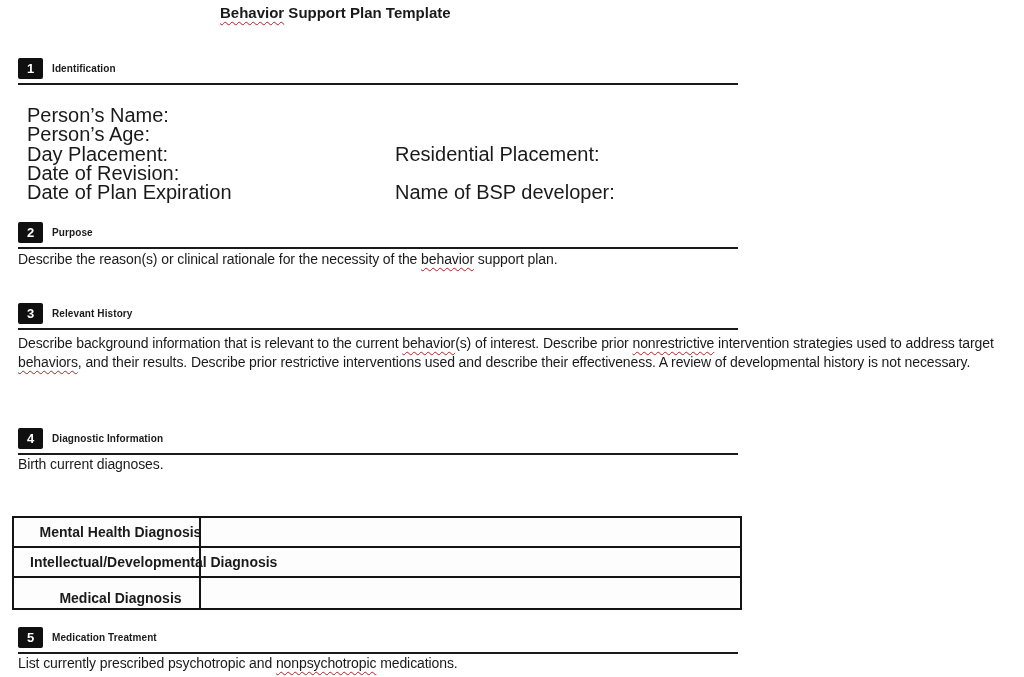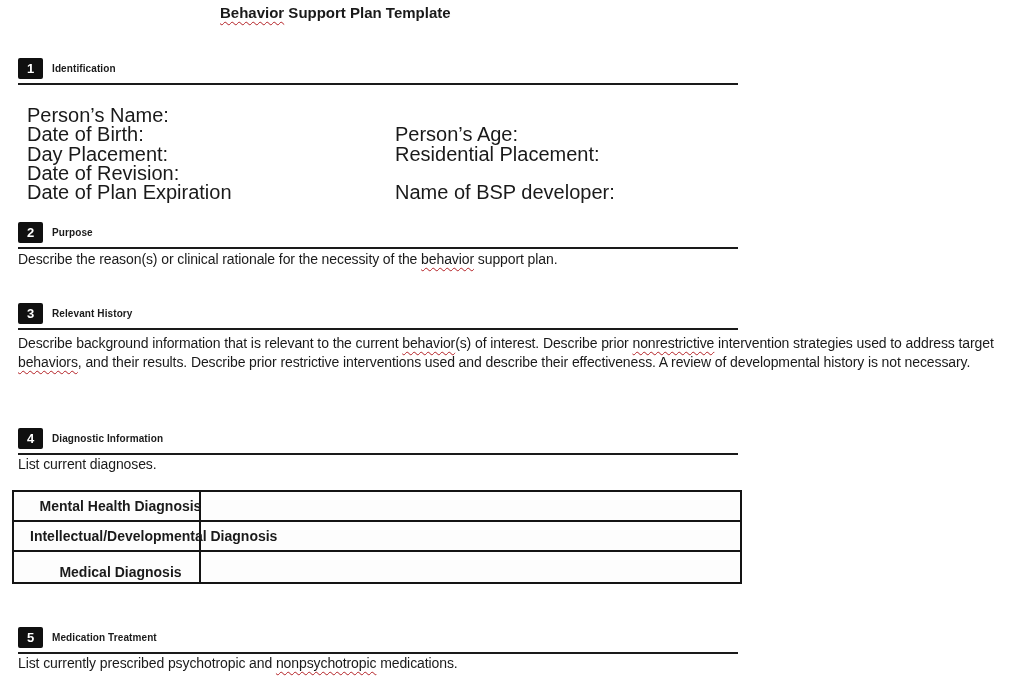--- a/index.html
+++ b/index.html
@@ -49,21 +49,21 @@
 
   .sq {
     text-decoration-line:underline;
     text-decoration-style:wavy;
     text-decoration-color:#b32025;
     text-decoration-thickness:1px;
     text-underline-offset:3px;
   }
 
   .diag-table {
-    position:absolute; left:12px; top:490px; width:730px;
+    position:absolute; left:12px; top:516px; width:730px;
     border:2px solid #141414;
     background:#fdfdfd;
   }
   .diag-table .vline {
     position:absolute; left:185px; top:0; bottom:0; width:2px;
     background:#141414; z-index:1;
   }
   .diag-table .trow {
     position:relative; height:30px;
     border-bottom:2px solid #141414;
@@ -91,21 +91,20 @@
     <span class="num">1</span>
     <span class="label">Identification</span>
   </div>
 
   <div class="ident">
     <div class="frow">
       <span class="fl">Person’s Name:</span>
       <span class="fr"></span>
     </div>
     <div class="frow">
-      <span class="fl">Date of Birth:</span>
       <span class="fr">Person’s Age:</span>
     </div>
     <div class="frow">
       <span class="fl">Day Placement:</span>
       <span class="fr">Residential Placement:</span>
     </div>
     <div class="frow">
       <span class="fr">Date of Revision:</span>
     </div>
     <div class="frow">
@@ -123,21 +122,21 @@
   <div class="sec sec3">
     <span class="num">3</span>
     <span class="label">Relevant History</span>
   </div>
   <div class="body-text history-text"><span>Describe background information that is relevant to the current </span><span class="sq">behavior</span><span>(s) of interest. Describe prior </span><span class="sq">nonrestrictive</span><span> intervention strategies used to address target </span><span class="sq">behaviors</span><span>, and their results. Describe prior restrictive interventions used and describe their effectiveness. A review of developmental history is not necessary.</span></div>
 
   <div class="sec sec4">
     <span class="num">4</span>
     <span class="label">Diagnostic Information</span>
   </div>
-  <div class="body-text diag-text">List current diagnoses.</div>
+  <div class="body-text diag-text">Birth current diagnoses.</div>
 
   <div class="diag-table">
     <div class="vline"></div>
     <div class="trow r1">
       <div class="rlabel">Mental Health Diagnosis</div>
       <div class="rvalue"></div>
     </div>
     <div class="trow r2">
       <div class="rlabel">Intellectual/Developmental Diagnosis</div>
       <div class="rvalue"></div>

